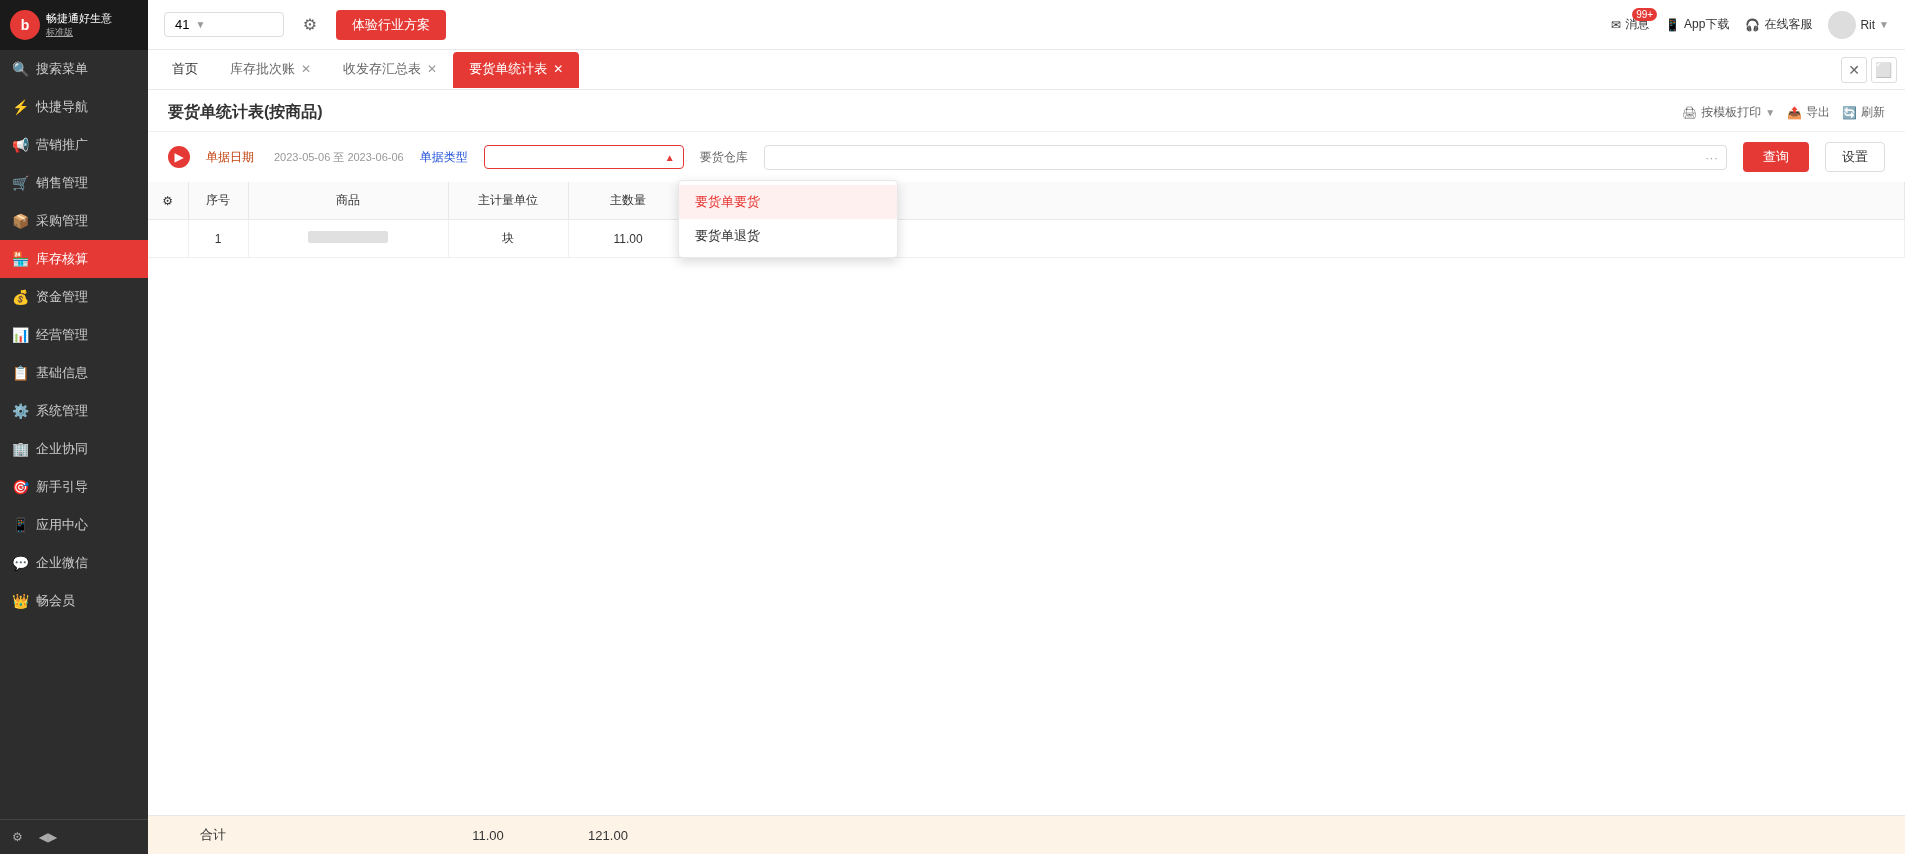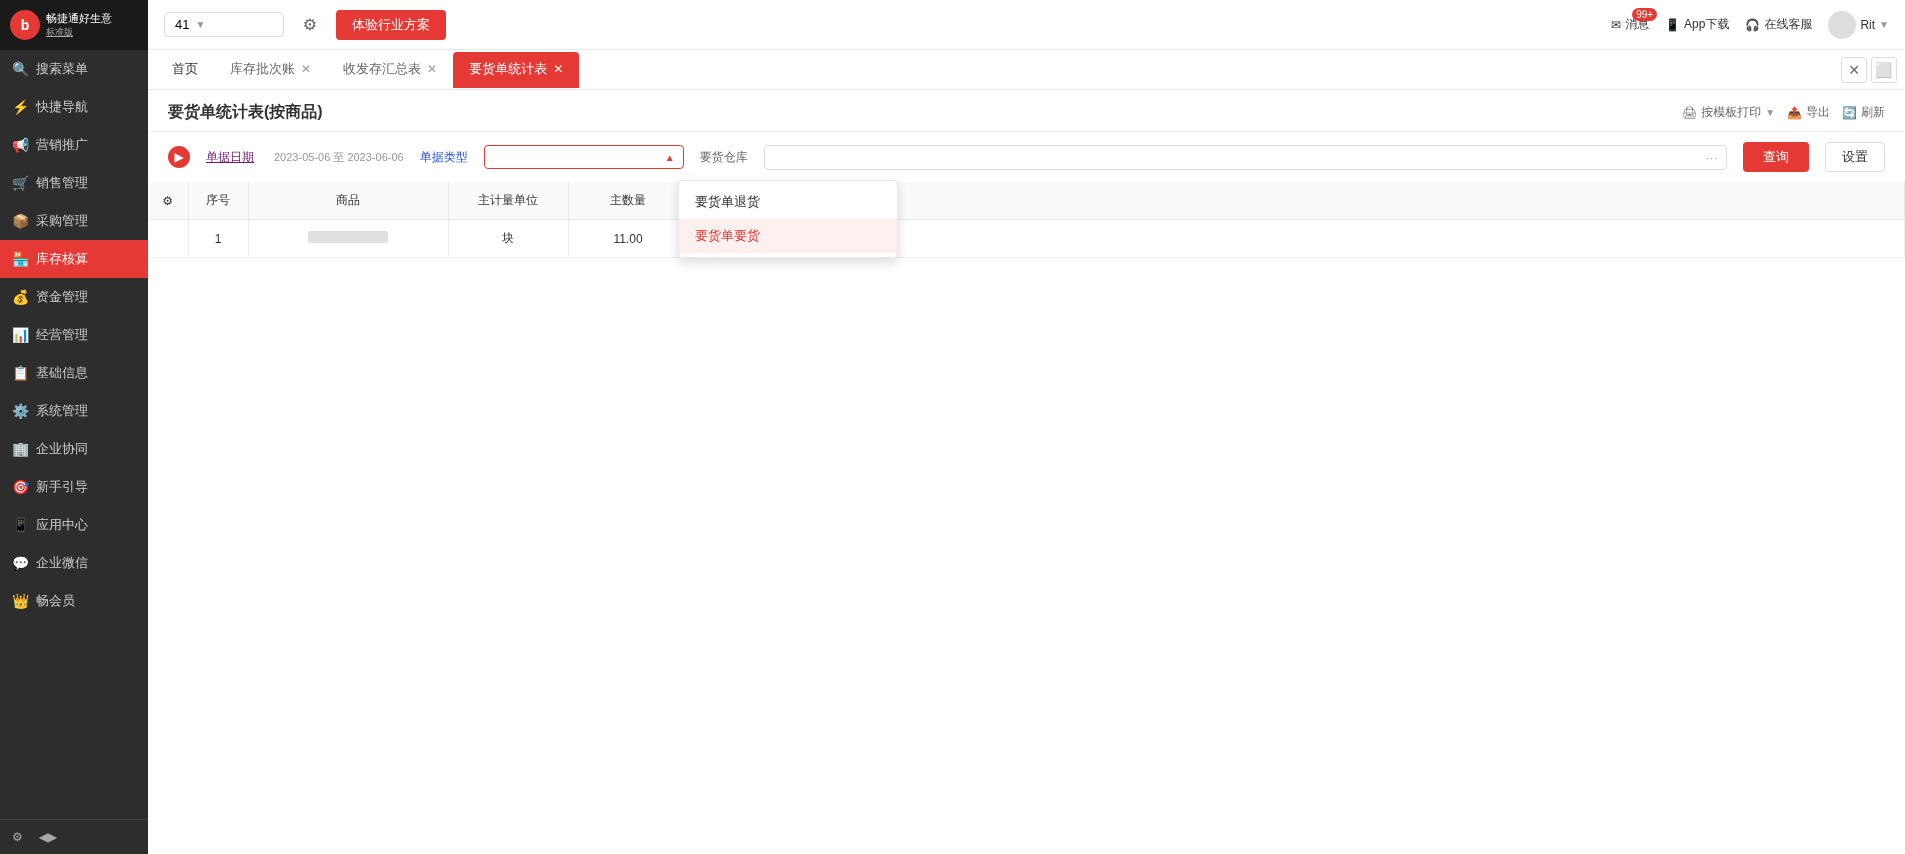--- a/index.html
+++ b/index.html
@@ -259,23 +259,22 @@
       display: flex;
       align-items: center;
       justify-content: center;
       cursor: pointer;
       color: white;
       font-size: 12px;
       flex-shrink: 0;
     }
     .filter-label {
       font-size: 12px;
-      color: #701a75;
+      color: #c2410c;
       white-space: nowrap;
-      text-decoration: underline;
     }
     .date-btns {
       display: flex;
       align-items: center;
       gap: 6px;
     }
     .date-btn {
       padding: 2px 8px;
       border: 1px solid #ddd;
       border-radius: 3px;
@@ -604,25 +603,25 @@
       </div>
       <span class="warehouse-label">要货仓库</span>
       <div class="warehouse-select">
         <span style="color:#ccc;"></span>
         <span style="color:#aaa;">···</span>
       </div>
       <button class="btn-query">查询</button>
       <button class="btn-settings">设置</button>
 
       <div class="dropdown-overlay">
+        <div class="dropdown-item selected">
+          <span>要货单要货</span>
+        </div>
         <div class="dropdown-item">
           <span>要货单退货</span>
-        </div>
-        <div class="dropdown-item selected">
-          <span>要货单要货</span>
         </div>
       </div>
     </div>
 
     <div class="table-area">
       <table>
         <thead>
           <tr>
             <th class="th-gear">⚙</th>
             <th style="width:60px;">序号</th>
@@ -642,15 +641,22 @@
             </td>
             <td>块</td>
             <td>11.00</td>
             <td>121.00</td>
             <td></td>
           </tr>
         </tbody>
       </table>
     </div>
 
+    <div class="table-footer">
+      <div class="footer-label">
+        <span>合计</span>
+      </div>
+      <div class="footer-val">11.00</div>
+      <div class="footer-val">121.00</div>
+    </div>
 
   </div>
 </div>
 
 </body></html>

